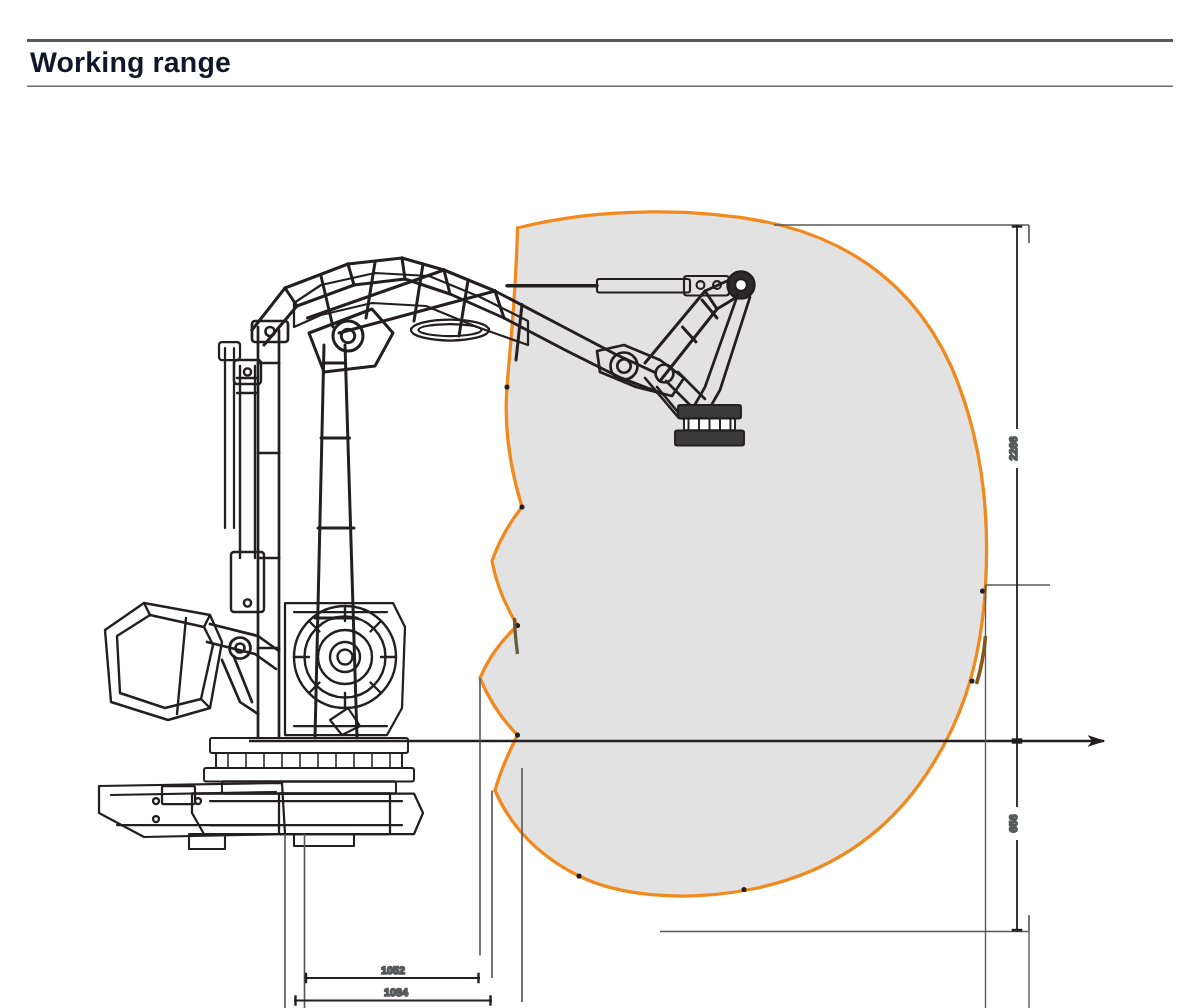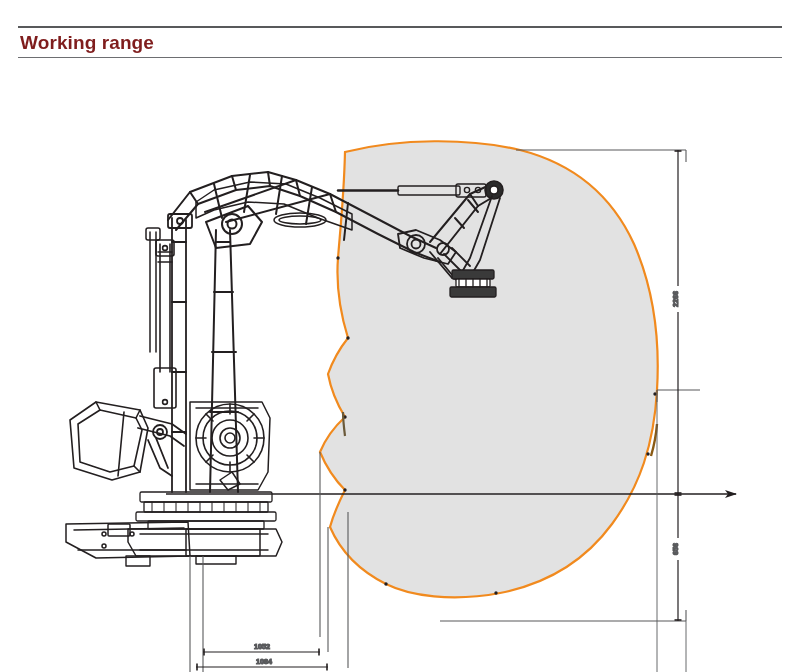--- a/index.html
+++ b/index.html
@@ -8,21 +8,21 @@
     font-family:"Liberation Sans", sans-serif;
     color:#231f20;
   }
   #page{position:absolute;inset:0;width:800px;height:672px;}
 
   
   .hdr{position:absolute;left:18px;top:26px;width:764px;}
   .hdr .rule{height:2px;background:#58595b;width:100%;}
   .hdr .rule.top{margin-bottom:0;}
   .hdr .title{
-    color:#7f1d1d;font-size:19px;font-weight:bold;letter-spacing:.1px;
+    color:#0f172a;font-size:19px;font-weight:bold;letter-spacing:.1px;
     padding:5px 2px 4px 2px;line-height:20px;
   }
   .hdr .rule.bot{height:1px;background:#6d6e71;}
 
   
   #draw{position:absolute;left:0;top:72px;width:676px;height:600px;}
   svg{display:block;}
 
   .dimtxt{
     font-family:"Liberation Sans", sans-serif;

